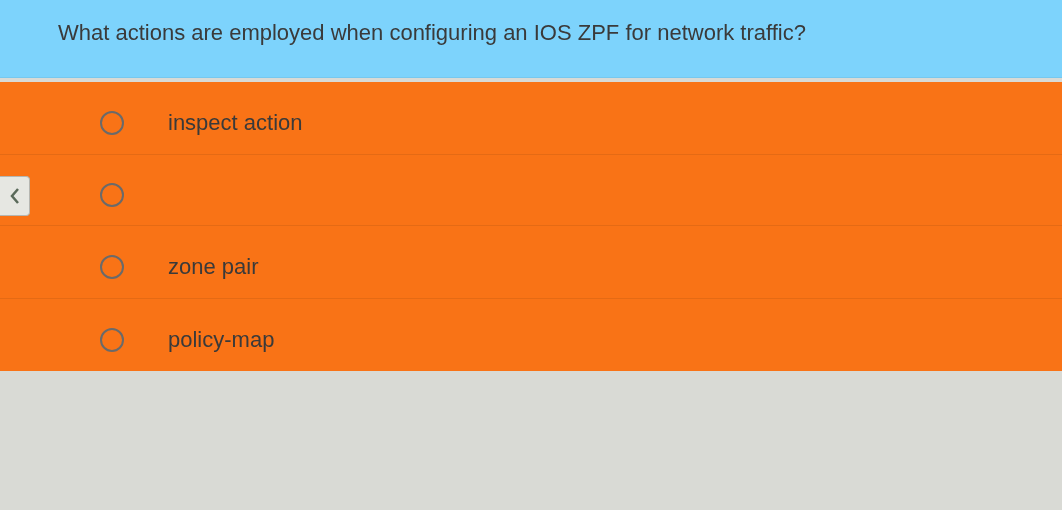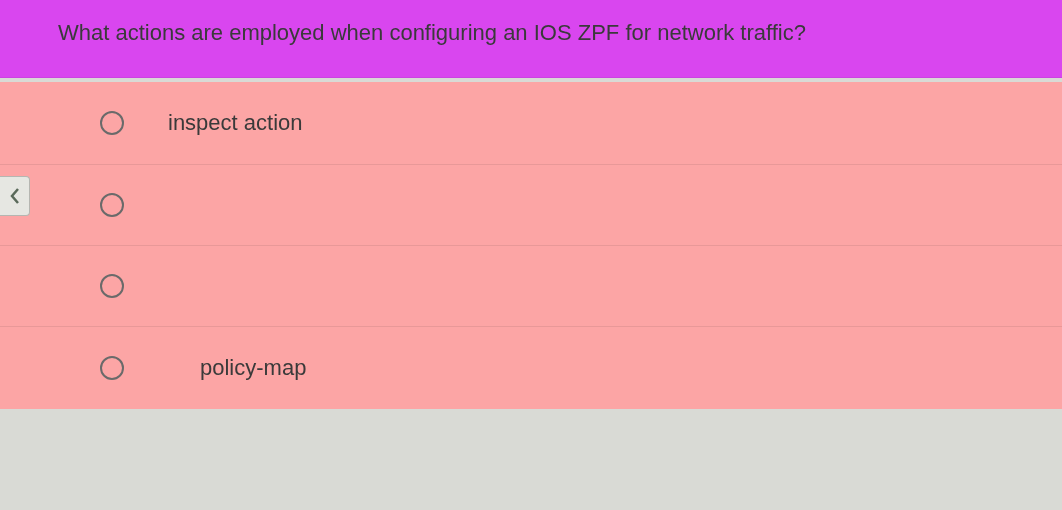--- a/index.html
+++ b/index.html
@@ -5,42 +5,42 @@
     * { margin: 0; padding: 0; box-sizing: border-box; }
     body {
       width: 1062px;
       height: 510px;
       background: #d9dad5;
       font-family: Arial, Helvetica, sans-serif;
       position: relative;
       overflow: hidden;
     }
     .question-header {
-      background: #d946ef;
+      background: #7dd3fc;
       padding: 18px 56px 28px 58px;
       border-bottom: 1px solid rgba(0,0,0,0.05);
     }
     .question-text {
       font-size: 22px;
       color: #3a3a3a;
       font-weight: 400;
       line-height: 1.4;
     }
     .options {
       padding-top: 4px;
     }
     .option-row {
       display: flex;
       align-items: center;
-      padding: 28px 0 28px 100px;
+      padding: 28px 0 18px 100px;
       border-bottom: 1px solid rgba(0,0,0,0.08);
-      background: #fca5a5;
+      background: #f97316;
       cursor: pointer;
     }
-    .option-row:last-child { border-bottom: none; gap: 32px; }
+    .option-row:last-child { border-bottom: none; }
     .radio {
       width: 24px;
       height: 24px;
       border: 2px solid #6a6a6a;
       border-radius: 50%;
       margin-right: 44px;
       flex-shrink: 0;
       background: transparent;
     }
     .option-label {
@@ -75,20 +75,21 @@
 <div class="options">
   <div class="option-row">
     <span class="radio"></span>
     <span class="option-label">inspect action</span>
   </div>
   <div class="option-row">
     <span class="radio"></span>
   </div>
   <div class="option-row">
     <span class="radio"></span>
+    <span class="option-label">zone pair</span>
   </div>
   <div class="option-row">
     <span class="radio"></span>
     <span class="option-label">policy-map</span>
   </div>
 </div>
 
 <div class="prev-nav">
   <svg viewBox="0 0 12 18">
     <polyline points="9,2 3,9 9,16"></polyline>

